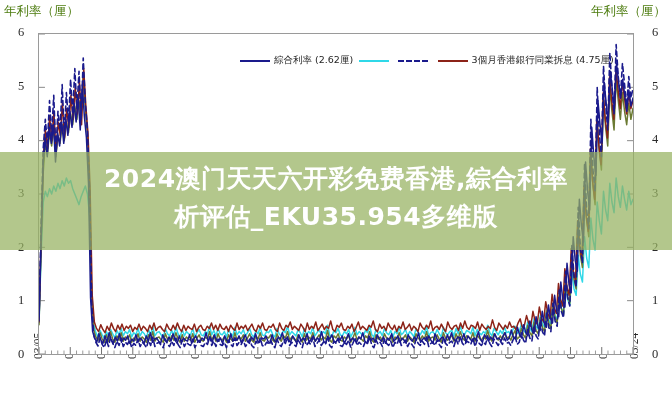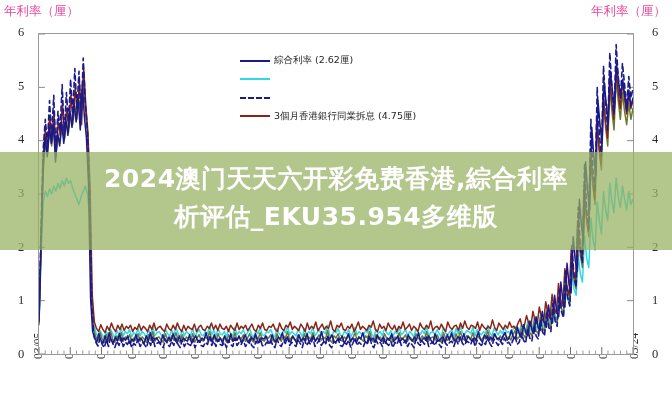--- a/index.html
+++ b/index.html
@@ -8,21 +8,21 @@
     font-family:"Liberation Serif", serif;
     background:#ffffff;
     position:relative;
     overflow:hidden;
   }
   #chart-root { position:absolute; inset:0; }
 
   .axis-title {
     position:absolute;
     font-size:12.5px;
-    color:#ec4899;
+    color:#4d7c0f;
     letter-spacing:0px;
     white-space:nowrap;
     font-family:"DejaVu Sans", sans-serif;
   }
   #y-title-left  { left:4px;  top:3px; }
   #y-title-right { right:6px; top:3px; }
 
   #plot {
     position:absolute;
     left:38px; top:33px;
@@ -51,21 +51,21 @@
     transform-origin:left top;
     white-space:nowrap;
     line-height:1;
     font-family:"Liberation Serif", serif;
   }
 
   #legend {
     position:absolute;
     left:240px; top:54px;
     display:flex;
-    flex-direction:column;
+    flex-direction:row;
     gap:5.5px;
     text-align:center;
   }
   .legend-row { display:flex; align-items:center; height:13px; }
   .swatch { width:30px; height:12px; margin-right:4px; position:relative; flex:none; }
   .swatch i {
     position:absolute; left:0; right:0; top:5px; height:2px; display:block;
   }
   .swatch.dashed i {
     background:none !important;

